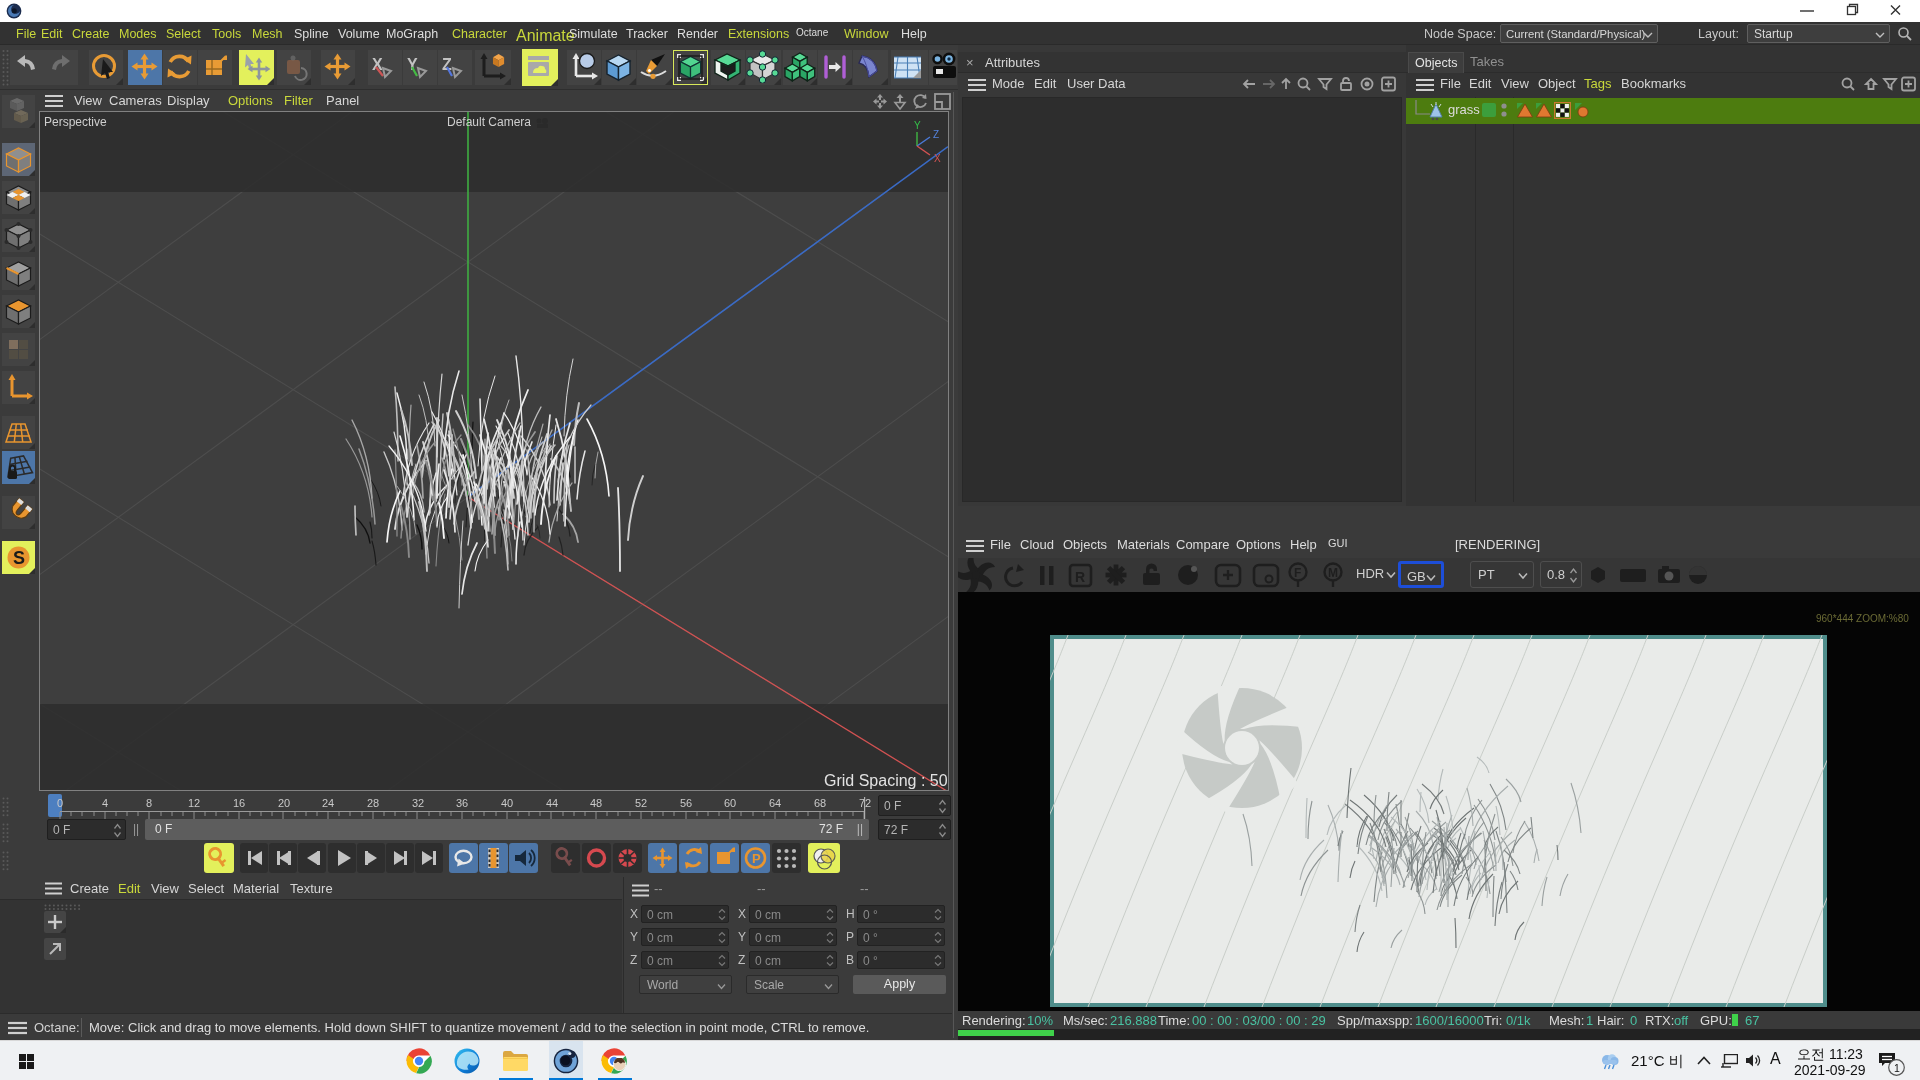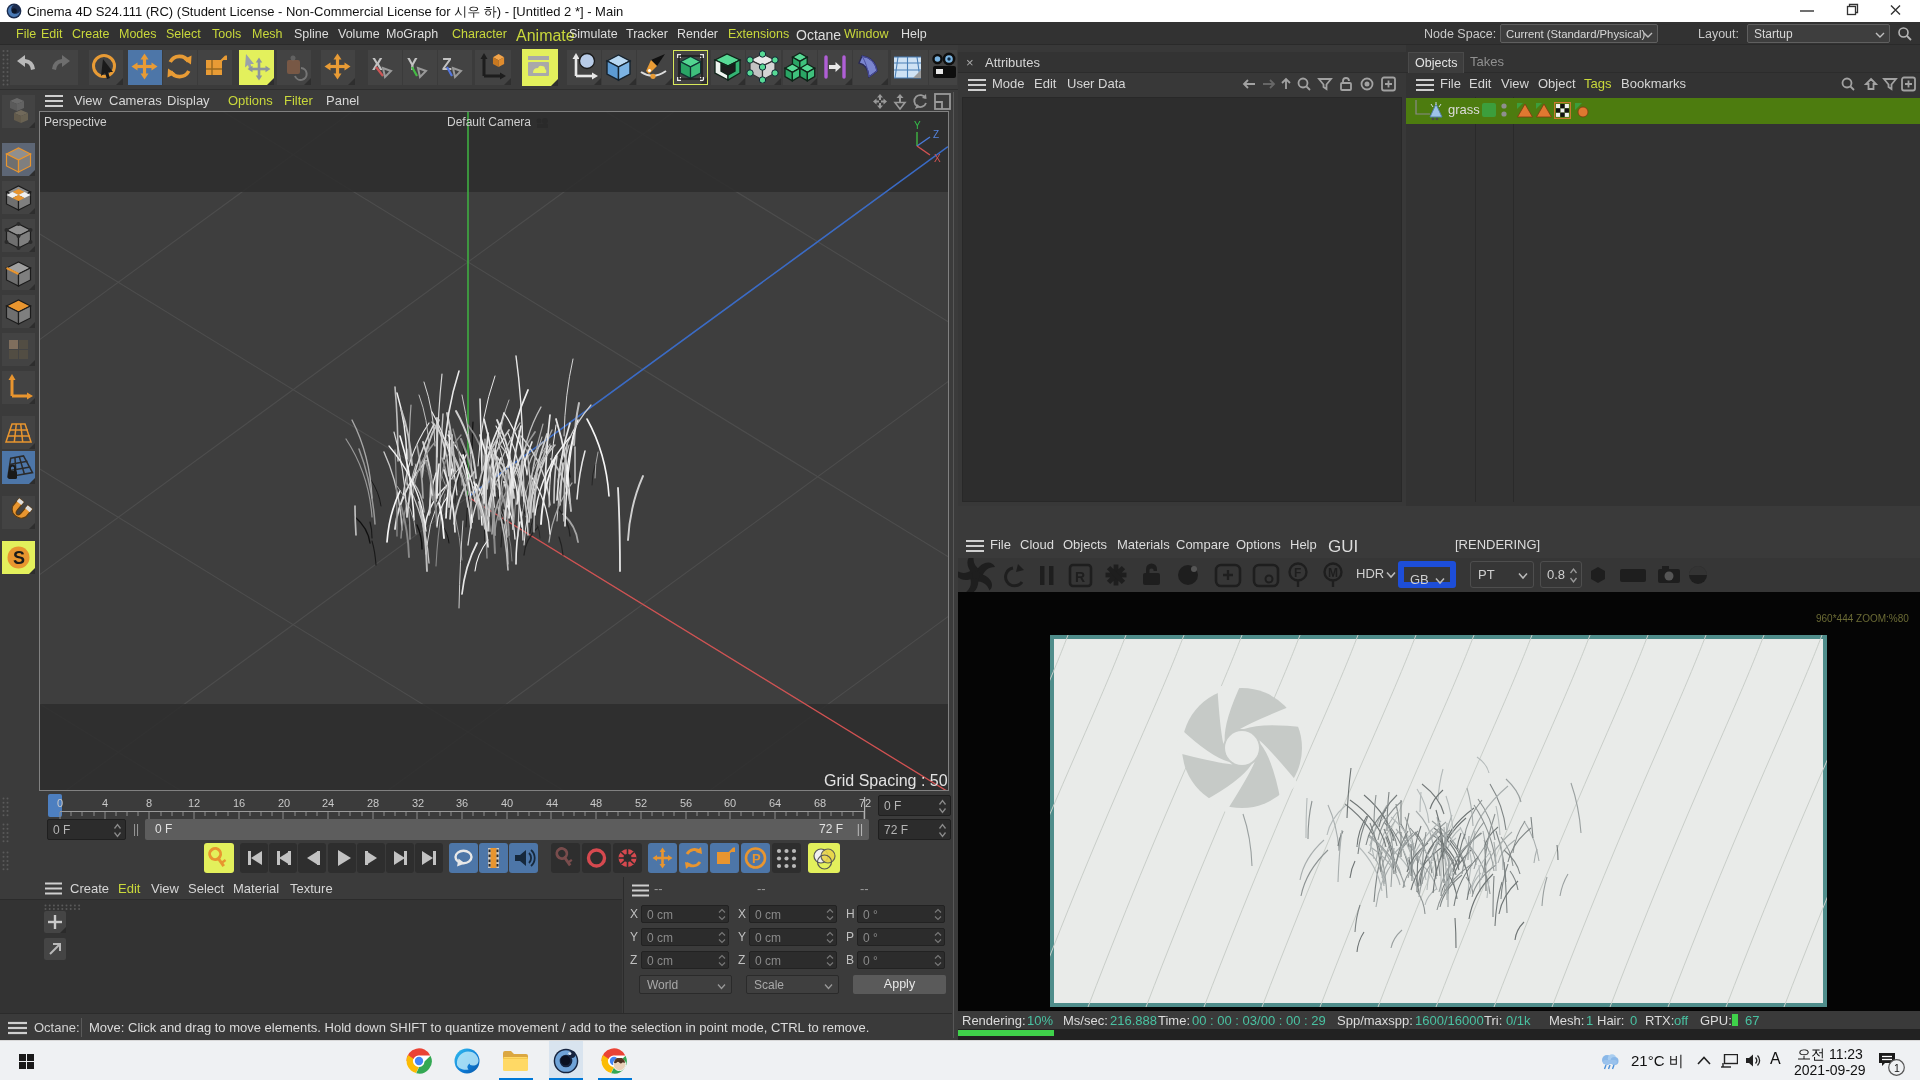--- a/index.html
+++ b/index.html
@@ -9,21 +9,20 @@
 svg{display:block;}
 </style></head>
 <body>
 
 <div class="ab" style="left:0;top:0;width:1920px;height:22px;background:#ffffff;">
  <svg class="ab" style="left:6px;top:3px" width="16" height="16" viewBox="0 0 16 16">
    <circle cx="8" cy="8" r="7.4" fill="#1b2c4e"></circle>
    <path d="M 8 2 A 6 6 0 1 0 14 8 A 4.6 4.6 0 1 1 8 2 Z" fill="#4a7ab5"></path>
    <circle cx="8.2" cy="7.8" r="2.6" fill="#0c1628"></circle>
  </svg>
- <div class="tx" style="left:27px;top:3px;font-size:13px;color:#111;">Cinema 4D S24.111 (RC) (Student License - Non-Commercial License for 시우 하) - [Untitled 2 *] - Main</div>
  <svg class="ab" style="left:1795px;top:0" width="125" height="22" viewBox="0 0 125 22">
    <line x1="5" y1="11" x2="19" y2="11" stroke="#333" stroke-width="1.4"></line>
    <path d="M54.5 6.5 L54.5 4.5 L62.5 4.5 L62.5 12.5 L60.5 12.5" fill="none" stroke="#333" stroke-width="1.3"></path>
       <rect x="52.5" y="6.5" width="8" height="8" fill="#fff" stroke="#333" stroke-width="1.3"></rect>
    <path d="M 96 5.5 L 105 14.5 M 105 5.5 L 96 14.5" stroke="#333" stroke-width="1.4"></path>
  </svg>
 </div>
 <div class="ab" style="left:0;top:22px;width:1920px;height:23px;background:#323232;border-bottom:1px solid #2a2a2a;">
     <div class="tx" style="left:16px;top:5px;font-size:12.5px;color:#c9d83b;">File</div>
     <div class="tx" style="left:41px;top:5px;font-size:12.5px;color:#c9d83b;">Edit</div>
@@ -34,21 +33,21 @@
     <div class="tx" style="left:252px;top:5px;font-size:12.5px;color:#c9d83b;">Mesh</div>
     <div class="tx" style="left:294px;top:5px;font-size:12.5px;color:#dedede;">Spline</div>
     <div class="tx" style="left:338px;top:5px;font-size:12.5px;color:#dedede;">Volume</div>
     <div class="tx" style="left:386px;top:5px;font-size:12.5px;color:#dedede;">MoGraph</div>
     <div class="tx" style="left:452px;top:5px;font-size:12.5px;color:#c9d83b;">Character</div>
     <div class="tx" style="left:516px;top:5px;font-size:16px;color:#c9d83b;">Animate</div>
     <div class="tx" style="left:569px;top:5px;font-size:12.5px;color:#dedede;">Simulate</div>
     <div class="tx" style="left:626px;top:5px;font-size:12.5px;color:#dedede;">Tracker</div>
     <div class="tx" style="left:677px;top:5px;font-size:12.5px;color:#dedede;">Render</div>
     <div class="tx" style="left:728px;top:5px;font-size:12.5px;color:#c9d83b;">Extensions</div>
-    <div class="tx" style="left:796px;top:5px;font-size:14px;color:#dedede;">Octane</div>
+    <div class="tx" style="left:796px;top:5px;font-size:10px;color:#dedede;">Octane</div>
     <div class="tx" style="left:844px;top:5px;font-size:12.5px;color:#c9d83b;">Window</div>
     <div class="tx" style="left:901px;top:5px;font-size:12.5px;color:#dedede;">Help</div>
     <div class="tx" style="left:1424px;top:5px;font-size:12.5px;color:#c9c9c9;">Node Space:</div>
     <div class="ab" style="left:1500px;top:2px;width:158px;height:19px;background:#3e3e3e;border:1px solid #5f5f5f;border-radius:2px;">
       <div class="tx" style="left:5px;top:3px;font-size:11.3px;color:#d8d8d8;">Current (Standard/Physical)</div>
       <svg class="ab" style="left:142px;top:6px" width="10" height="8" viewBox="0 0 10 8">
         <path d="M1 2 L5 6 L9 2" fill="none" stroke="#c0c0c0" stroke-width="1.4"></path>
       </svg>
     </div>
     <div class="tx" style="left:1698px;top:5px;font-size:12.5px;color:#c9c9c9;">Layout:</div>
@@ -1465,21 +1464,21 @@
         <line x1="0" y1="12" x2="18" y2="12"></line>
       </g>
     </svg>
     <div class="tx" style="left:32px;top:31px;font-size:13px;color:#dcdcdc;">File</div>
     <div class="tx" style="left:62px;top:31px;font-size:13px;color:#dcdcdc;">Cloud</div>
     <div class="tx" style="left:105px;top:31px;font-size:13px;color:#dcdcdc;">Objects</div>
     <div class="tx" style="left:159px;top:31px;font-size:13px;color:#dcdcdc;">Materials</div>
     <div class="tx" style="left:218px;top:31px;font-size:13px;color:#dcdcdc;">Compare</div>
     <div class="tx" style="left:278px;top:31px;font-size:13px;color:#dcdcdc;">Options</div>
     <div class="tx" style="left:332px;top:31px;font-size:13px;color:#dcdcdc;">Help</div>
-    <div class="tx" style="left:370px;top:31px;font-size:17px;color:#dcdcdc;">GUI</div>
+    <div class="tx" style="left:370px;top:31px;font-size:11px;color:#dcdcdc;">GUI</div>
     <div class="tx" style="left:497px;top:31px;font-size:13px;color:#dcdcdc;">[RENDERING]</div>
     <div class="ab" style="left:0;top:52px;width:962px;height:34px;background:#363636;">
       <svg class="ab" style="left:0;top:0" width="740" height="34" viewBox="0 0 740 34">
         <path d="M 0 -4 C 6 -14 16 -15 19 -8 C 12 -8 8 -4 6 2 Z" fill="#1e1e1e" transform="translate(18,17) rotate(0)"></path>
         <path d="M 0 -4 C 6 -14 16 -15 19 -8 C 12 -8 8 -4 6 2 Z" fill="#1e1e1e" transform="translate(18,17) rotate(72)"></path>
         <path d="M 0 -4 C 6 -14 16 -15 19 -8 C 12 -8 8 -4 6 2 Z" fill="#1e1e1e" transform="translate(18,17) rotate(144)"></path>
         <path d="M 0 -4 C 6 -14 16 -15 19 -8 C 12 -8 8 -4 6 2 Z" fill="#1e1e1e" transform="translate(18,17) rotate(216)"></path>
         <path d="M 0 -4 C 6 -14 16 -15 19 -8 C 12 -8 8 -4 6 2 Z" fill="#1e1e1e" transform="translate(18,17) rotate(288)"></path>
         <circle cx="18" cy="17" r="4" fill="#1e1e1e"></circle>
         <g fill="none" stroke="#1e1e1e" stroke-width="3">
@@ -1515,21 +1514,21 @@
         <g fill="none" stroke="#1e1e1e" stroke-width="2.4">
           <circle cx="375" cy="14" r="8.5"></circle>
           <path d="M375 22 L375 29"></path>
         </g>
         <text x="370" y="19" font-size="12" font-weight="bold" fill="#1e1e1e" font-family="Liberation Sans">M</text>
       </svg>
       <div class="tx" style="left:398px;top:8px;font-size:13px;color:#cfcfcf;">HDR</div>
       <svg class="ab" style="left:428px;top:13px" width="10" height="8" viewBox="0 0 10 8">
         <path d="M1 1.5 L5 6 L9 1.5" fill="none" stroke="#bbb" stroke-width="1.5"></path>
       </svg>
-      <div class="ab" style="left:440px;top:3px;width:58px;height:27px;border:6px solid #1d4ed8;border-radius:3px;">
+      <div class="ab" style="left:440px;top:3px;width:46px;height:27px;border:3px solid #1d4ed8;border-radius:3px;">
         <div class="tx" style="left:6px;top:5px;font-size:13px;color:#cfcfcf;">GB</div>
         <svg class="ab" style="right:5px;top:10px" width="10" height="8" viewBox="0 0 10 8">
           <path d="M1 1.5 L5 6 L9 1.5" fill="none" stroke="#bbb" stroke-width="1.5"></path>
         </svg>
       </div>
       <div class="ab" style="left:512px;top:3px;width:64px;height:27px;border:1px solid #4e4e4e;border-radius:3px;">
         <div class="tx" style="left:7px;top:5px;font-size:13px;color:#cfcfcf;">PT</div>
         <svg class="ab" style="right:5px;top:10px" width="10" height="8" viewBox="0 0 10 8">
           <path d="M1 1.5 L5 6 L9 1.5" fill="none" stroke="#bbb" stroke-width="1.5"></path>
         </svg>

